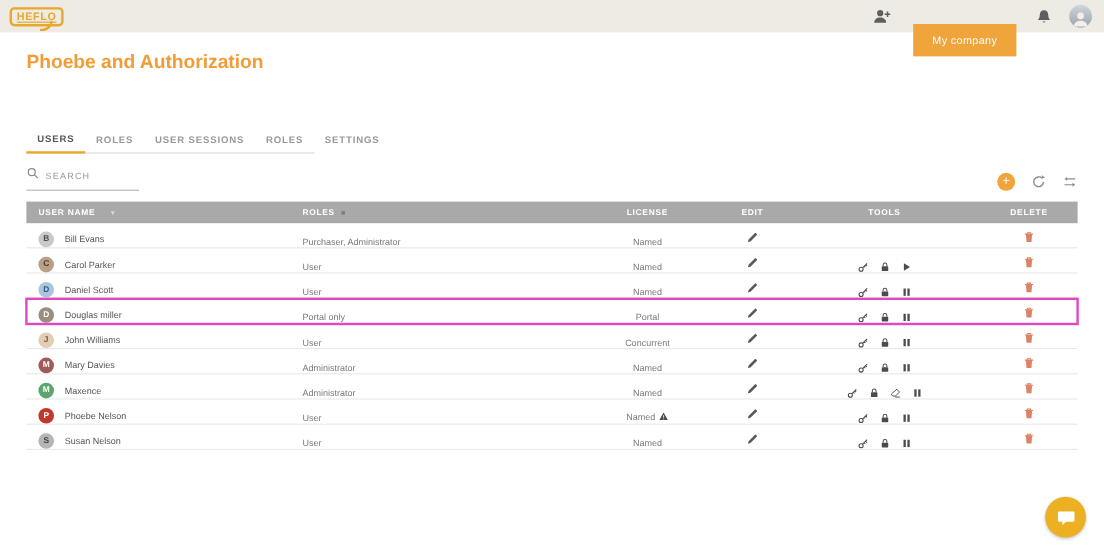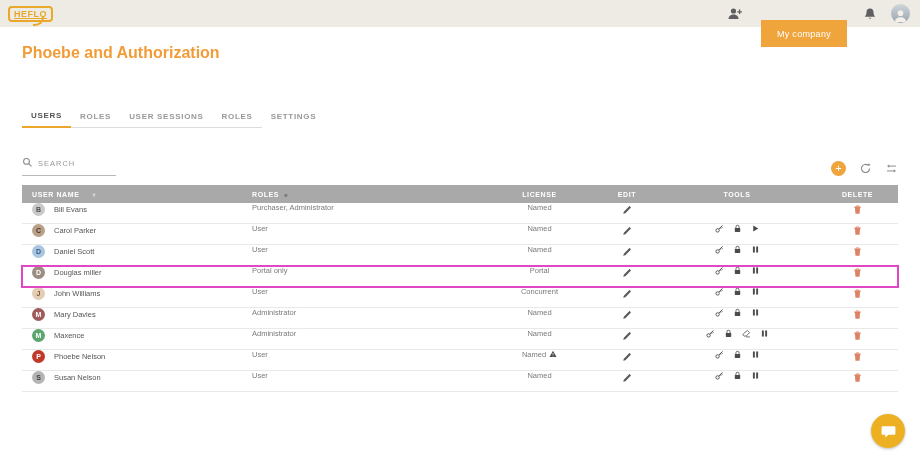--- a/index.html
+++ b/index.html
@@ -48,21 +48,21 @@
   .page-title { color: #f29c38; font-size: 16px; font-weight: bold; margin: 17px 0 10px; }
   .tabs { display: flex; width: 240px; border-bottom: 1px solid #ddd; }
   .tab {
     font-size: 8px; font-weight: bold; color: #999; letter-spacing: .7px;
     padding: 4px 9px 6px; cursor: pointer; white-space: nowrap; background:none; border:none;
     font-family: inherit;
     margin-top: 35px;
   }
   .tab.active { color: #555; border-bottom: 2px solid #e9a72c; margin-bottom: -1px; }
   
-  .toolbar-row { display: flex; align-items: flex-end; margin-top: 26px; }
+  .toolbar-row { display: flex; align-items: flex-end; margin-top: 9px; }
   .search-box {
     display: flex; align-items: center; gap: 5px;
     border-bottom: 1px solid #b9b9b9; width: 94px; padding-bottom: 3px; color: #8a8a8a;
   }
   .search-box input {
     border: none; outline: none; background: transparent;
     font-family: inherit; font-size: 7.5px; letter-spacing: 1px; color: #777; width: 76px;
   }
   .search-box input::placeholder { color: #9a9a9a; }
   .toolbar-icons { margin-left: auto; display: flex; align-items: center; gap: 13px; }
@@ -82,21 +82,21 @@
   .cell { flex-shrink: 0; }
   .c-name    { width: 230px; padding-left: 10px; display: flex; align-items: center; gap: 9px; }
   .c-roles   { width: 230px; text-align: left; }
   .c-license { width: 115px; text-align: center; }
   .c-edit    { width: 60px;  text-align: center; }
   .c-tools   { width: 160px; text-align: center; }
   .c-delete  { flex: 1; text-align: center; }
   .hdr-caret { color: #d7d7d7; font-size: 6px; margin-left: 4px; }
   .hdr-sq    { color: #7d7d7d; font-size: 6px; margin-left: 5px; }
   .trow {
-    display: flex; align-items: flex-start; height: 21px;
+    display: flex; align-items: flex-end; height: 21px;
     border-bottom: 1px solid #e9e9e9;
     font-size: 7.5px; color: #7a7a7a; position: relative;
   }
   .trow.highlighted { outline: 2px solid #e146c3; outline-offset: -1px; z-index: 2; }
   .av {
     width: 13px; height: 13px; border-radius: 50%; flex-shrink: 0;
     display: flex; align-items: center; justify-content: center;
   }
   .av-init { font-size: 7px; font-weight: bold; }
   .uname { color: #555; }

